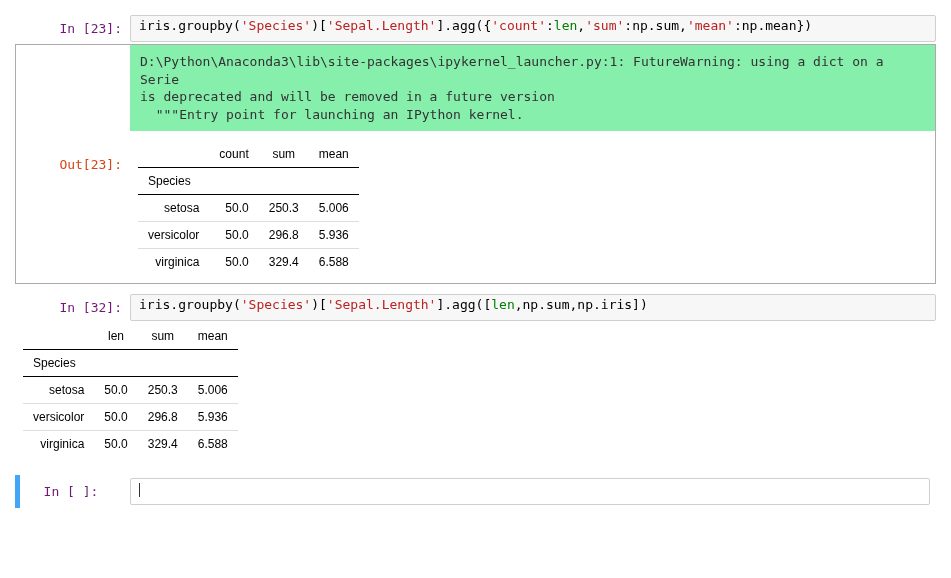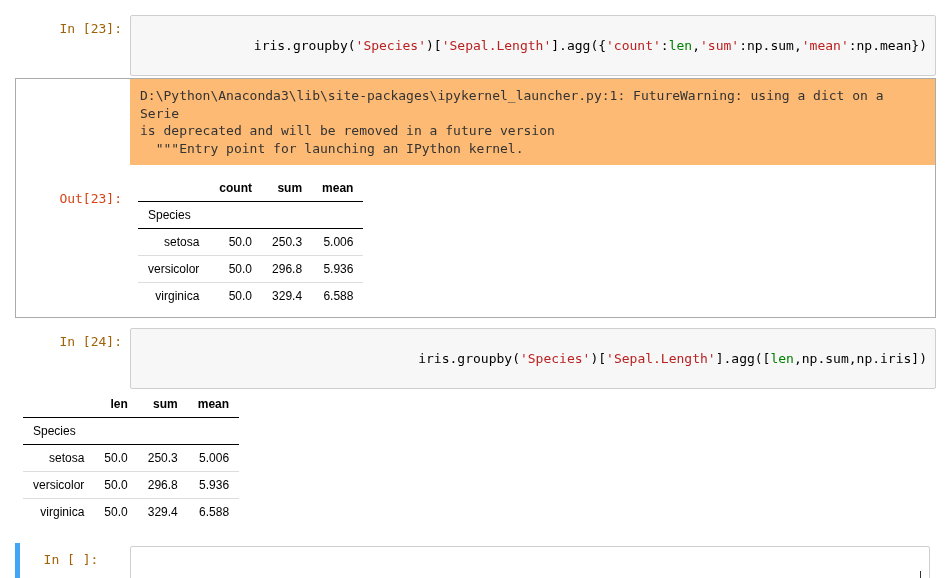--- a/index.html
+++ b/index.html
@@ -14,64 +14,64 @@
       margin-bottom: 2px;
     }
     .prompt-area {
       width: 115px;
       flex-shrink: 0;
       text-align: right;
       padding: 6px 8px 6px 0;
       font-family: Menlo, Monaco, Consolas, monospace;
       font-size: 13px;
     }
-    .prompt-in { color: #a16207; }
+    .prompt-in { color: #701a75; }
     .prompt-out { color: #D84315; }
     .input-area {
       flex: 1;
       border: 1px solid #cfcfcf;
       border-radius: 2px;
       background: #f7f7f7;
-      padding: 22px 8px;
+      padding: 2px 8px;
       font-family: Menlo, Monaco, Consolas, monospace;
       font-size: 13px;
       white-space: pre;
       overflow: hidden;
-      text-align: right;
     }
     .output-block {
       display: flex;
       margin-bottom: 10px;
     }
     .output-content {
       flex: 1;
     }
     .warning-box {
-      background: #fdba74;
+      background: #86efac;
       color: #333;
       font-family: Menlo, Monaco, Consolas, monospace;
       font-size: 13px;
       padding: 8px 10px;
       white-space: pre-wrap;
       line-height: 1.35;
     }
     .dataframe-wrap {
       padding: 10px 0 8px 8px;
     }
     table.dataframe {
       border-collapse: collapse;
       font-size: 12px;
     }
     table.dataframe th, table.dataframe td {
       padding: 6px 10px;
       text-align: right;
     }
     table.dataframe thead th {
       border-bottom: 1px solid #000;
-      font-weight: bold;
+      font-weight: normal;
+      text-align: center;
     }
     table.dataframe tbody tr.index-label-row th {
       border-bottom: 1px solid #000;
       text-align: left;
     }
     table.dataframe tbody th {
       text-align: right;
       font-weight: normal;
     }
     table.dataframe tbody tr {
@@ -153,21 +153,21 @@
             <td>329.4</td>
             <td>6.588</td>
           </tr>
         </tbody>
       </table>
     </div>
   </div>
 </div>
 
 <div class="cell">
-  <div class="prompt-area prompt-in">In  [24]:</div>
+  <div class="prompt-area prompt-in">In  [32]:</div>
   <div class="input-area"><span>iris.groupby(</span><span class="code-string">'Species'</span><span>)[</span><span class="code-string">'Sepal.Length'</span><span>].agg([</span><span class="code-builtin">len</span><span>,np.sum,np.iris])</span></div>
 </div>
 
 <div class="output-block">
   <div class="output-content">
     <div class="dataframe-wrap" style="padding-top:0">
       <table class="dataframe">
         <thead>
           <tr>
             <th></th>

